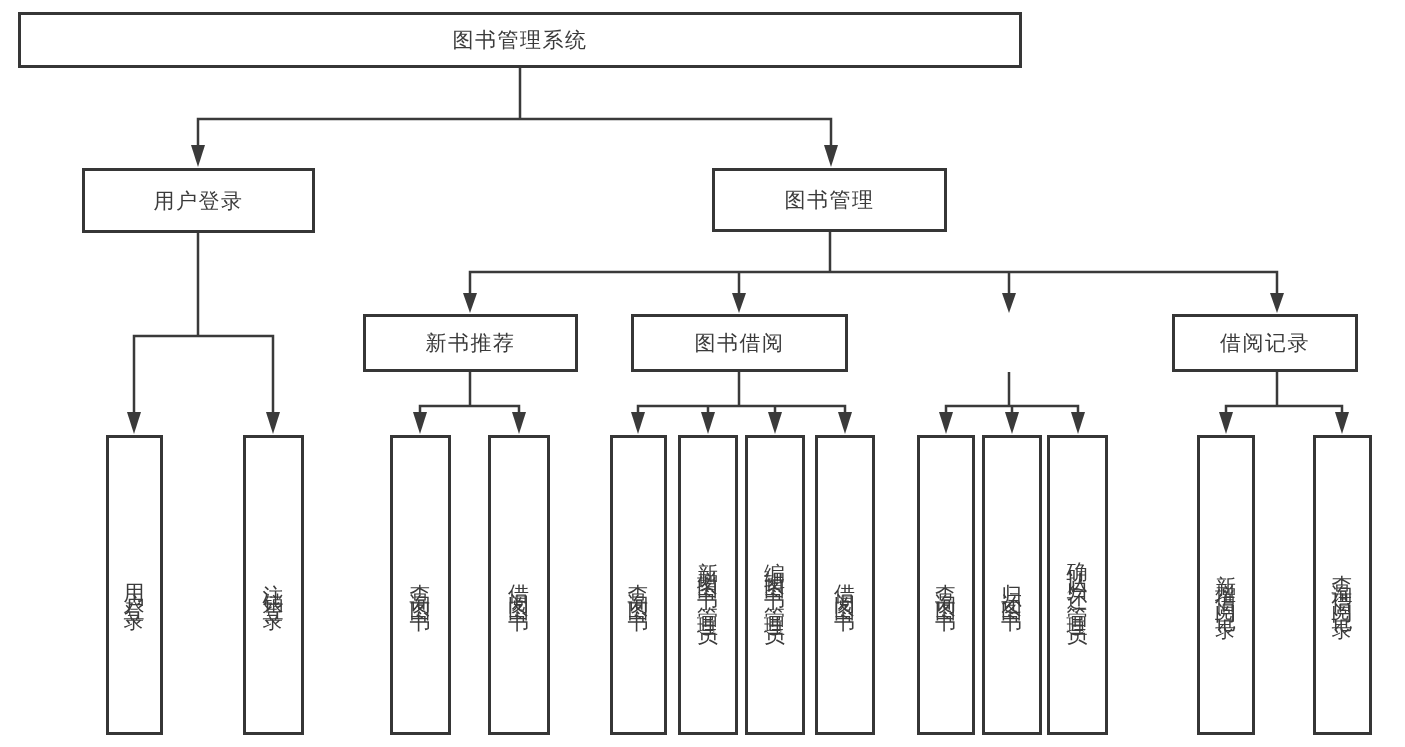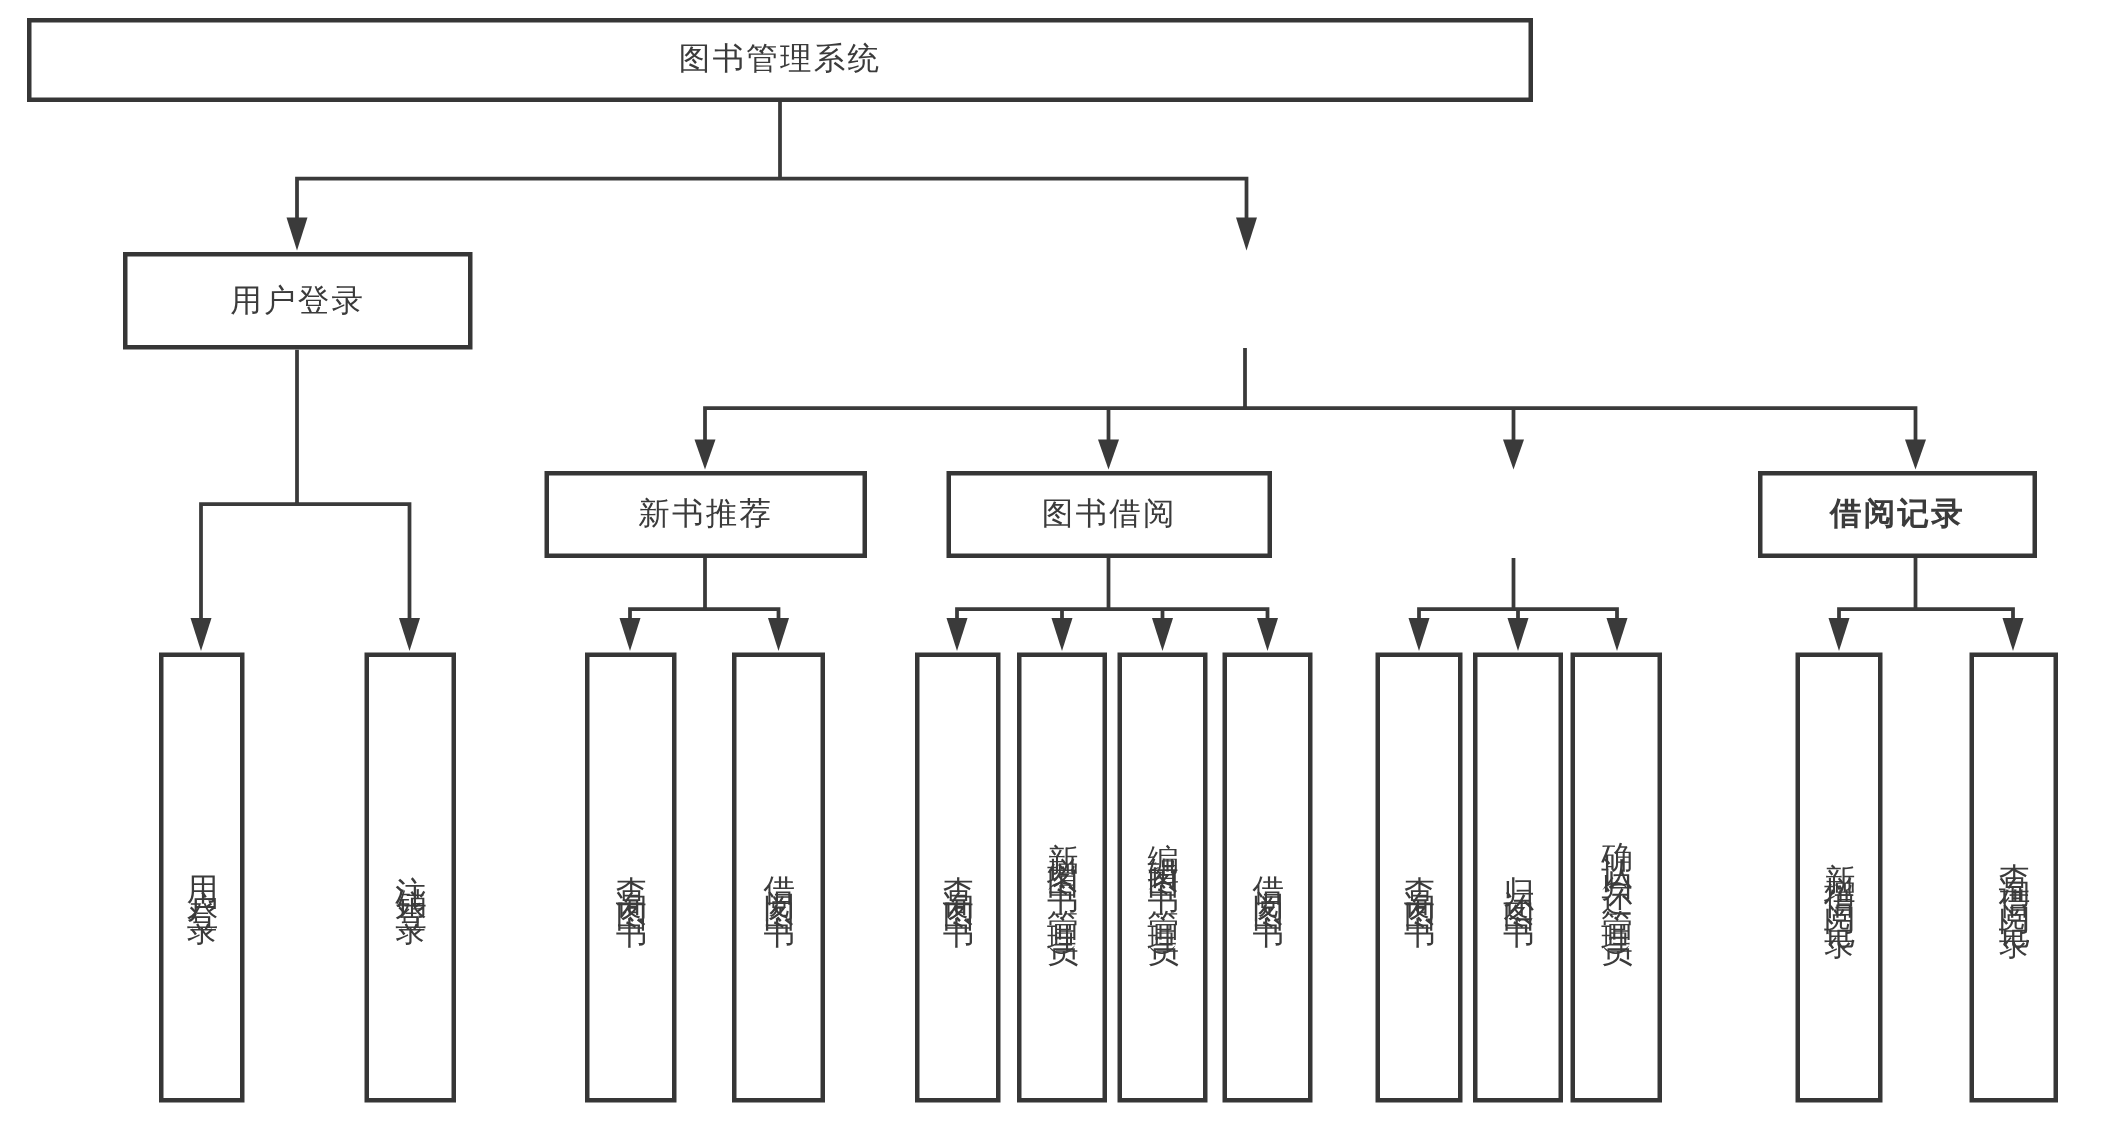--- a/index.html
+++ b/index.html
@@ -95,24 +95,25 @@
       <polygon points="1005,412 1019,412 1012,434"></polygon>
       <polygon points="1071,412 1085,412 1078,434"></polygon>
       <polygon points="1219,412 1233,412 1226,434"></polygon>
       <polygon points="1335,412 1349,412 1342,434"></polygon>
     </g>
   </svg>
 
   <div class="node" style="left:18px;top:12px;width:1004px;height:56px;">图书管理系统</div>
 
   <div class="node" style="left:82px;top:168px;width:233px;height:65px;">用户登录</div>
+  <div class="node" style="left:712px;top:168px;width:235px;height:64px;">图书管理</div>
 
   <div class="node" style="left:363px;top:314px;width:215px;height:58px;">新书推荐</div>
   <div class="node" style="left:631px;top:314px;width:217px;height:58px;">图书借阅</div>
-  <div class="node" style="left:1172px;top:314px;width:186px;height:58px;font-weight:bold;">借阅记录</div>
+  <div class="node" style="left:1172px;top:314px;width:186px;height:58px;">借阅记录</div>
 
   <div class="node leaf" style="left:106px;top:435px;width:57px;height:300px;">用户登录</div>
   <div class="node leaf" style="left:243px;top:435px;width:61px;height:300px;">注销登录</div>
 
   <div class="node leaf" style="left:390px;top:435px;width:61px;height:300px;">查询图书</div>
   <div class="node leaf" style="left:488px;top:435px;width:62px;height:300px;">借阅图书</div>
 
   <div class="node leaf" style="left:610px;top:435px;width:57px;height:300px;">查询图书</div>
   <div class="node leaf" style="left:678px;top:435px;width:60px;height:300px;">新增图书（管理员）</div>
   <div class="node leaf" style="left:745px;top:435px;width:60px;height:300px;">编辑图书（管理员）</div>

